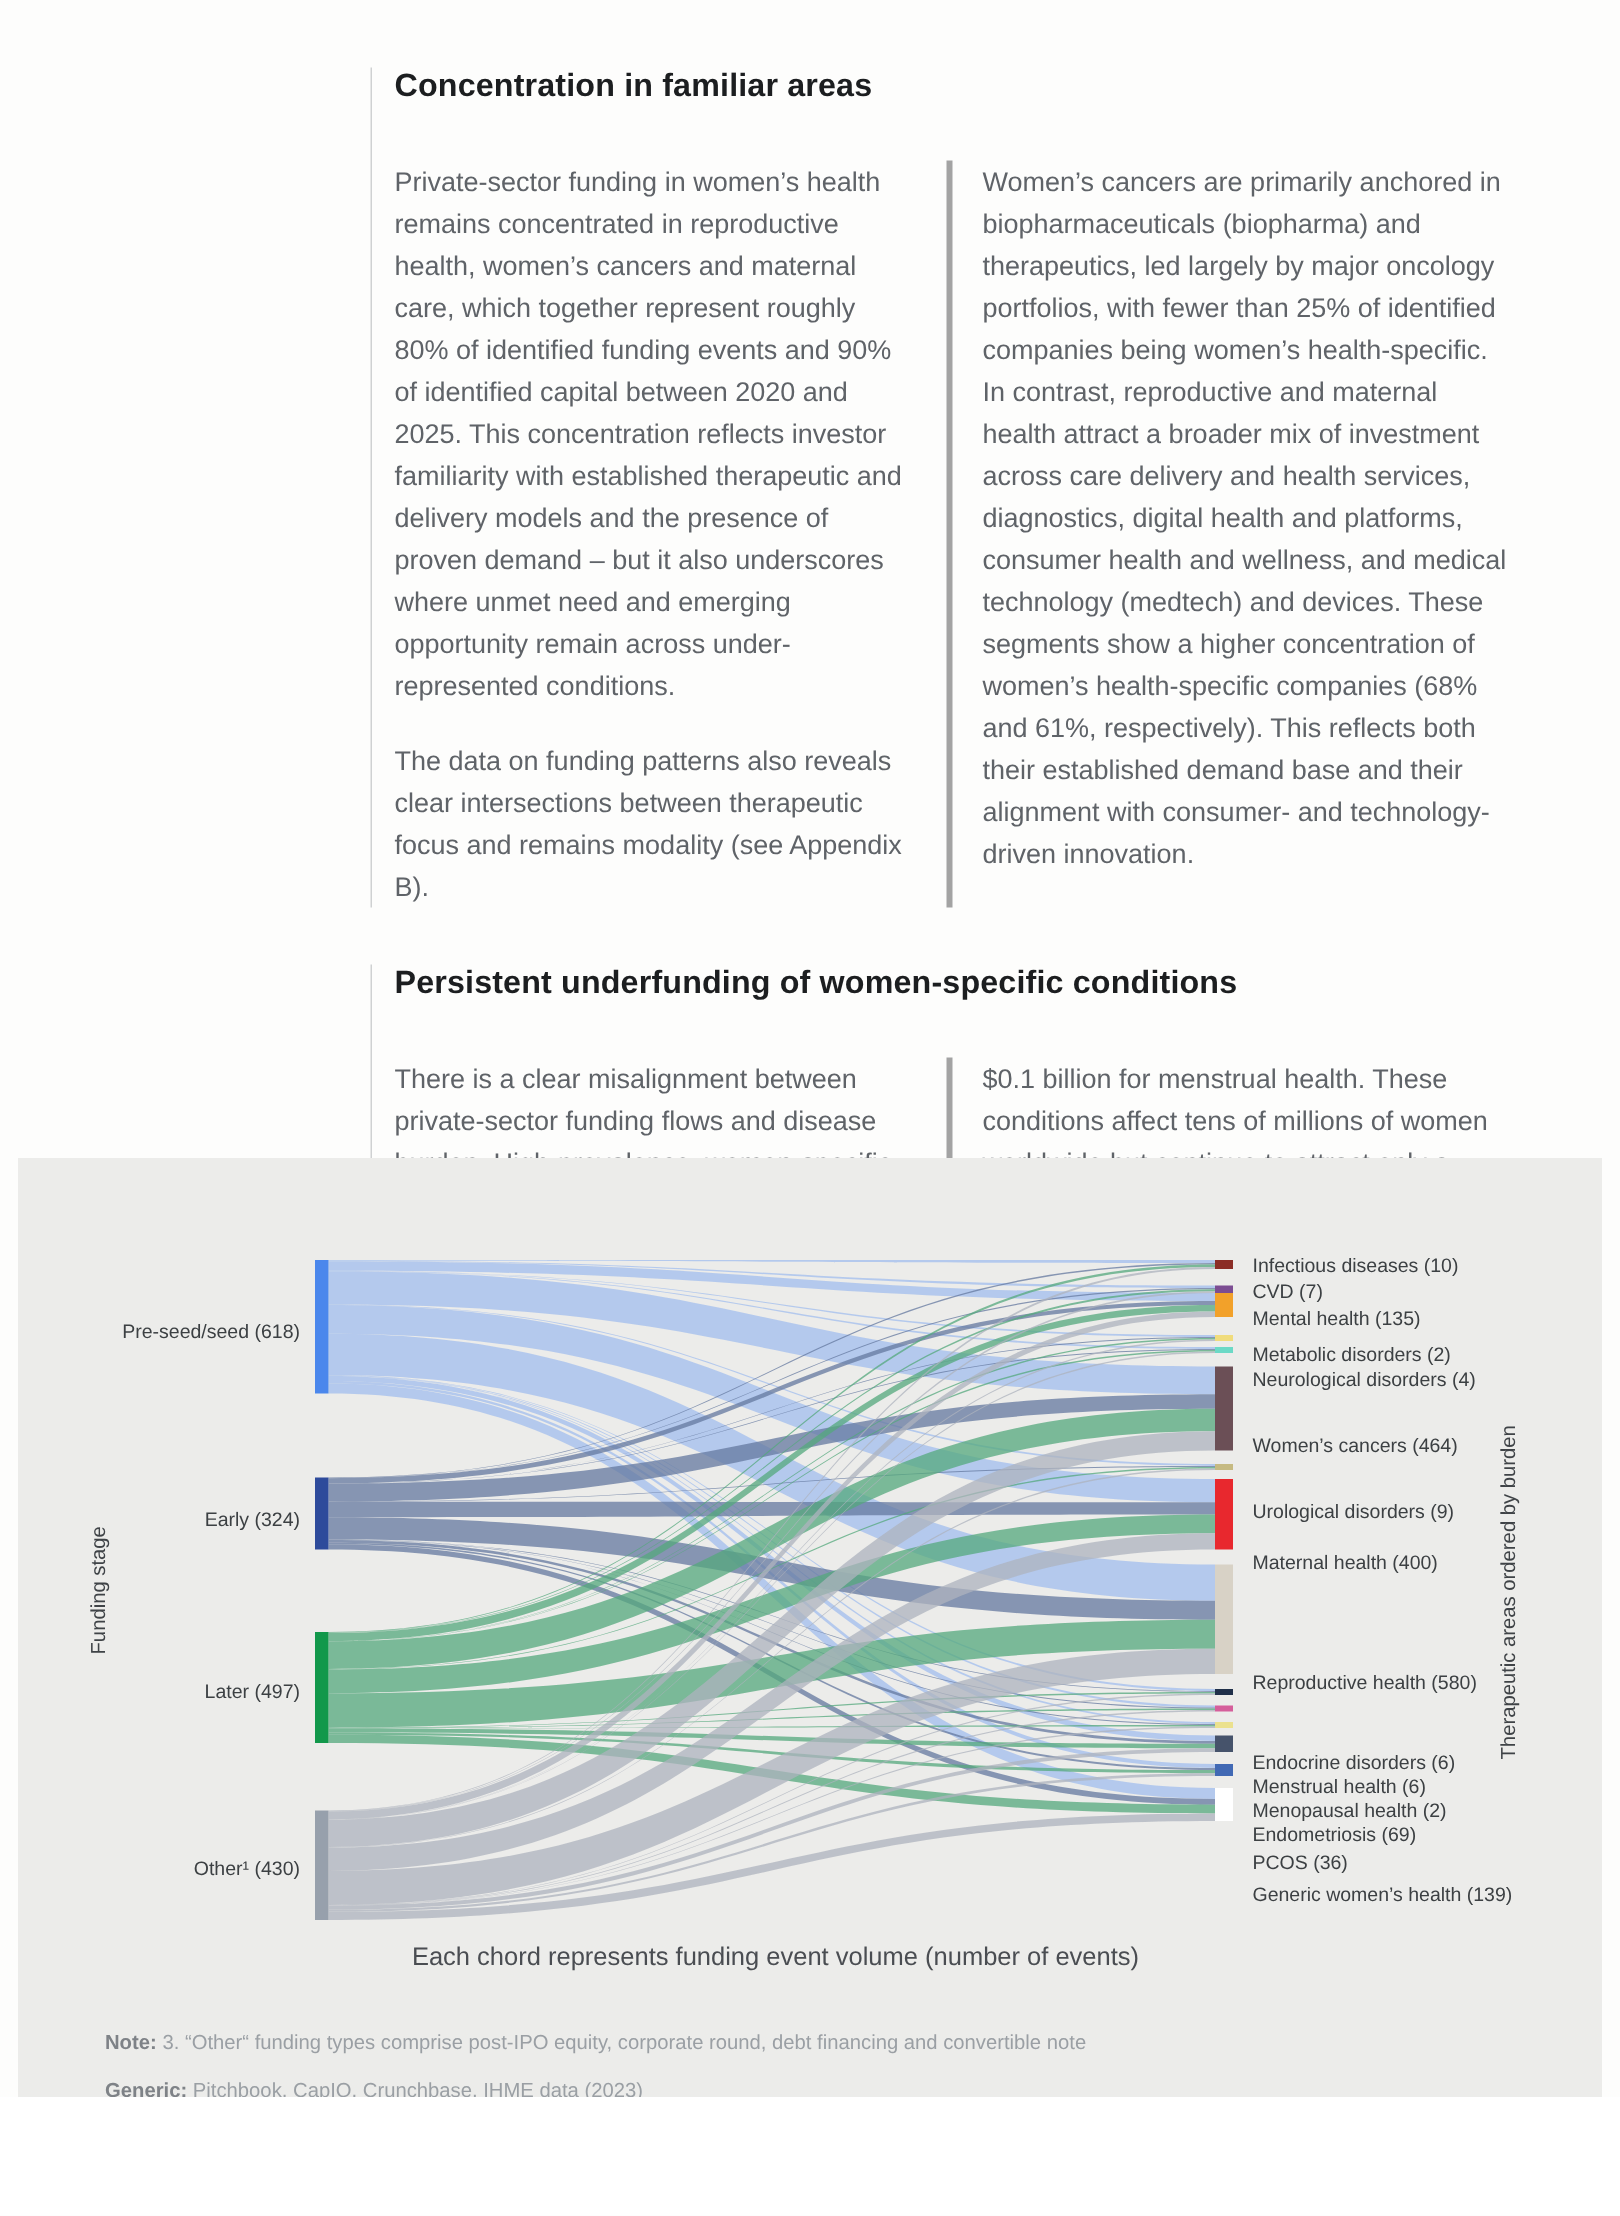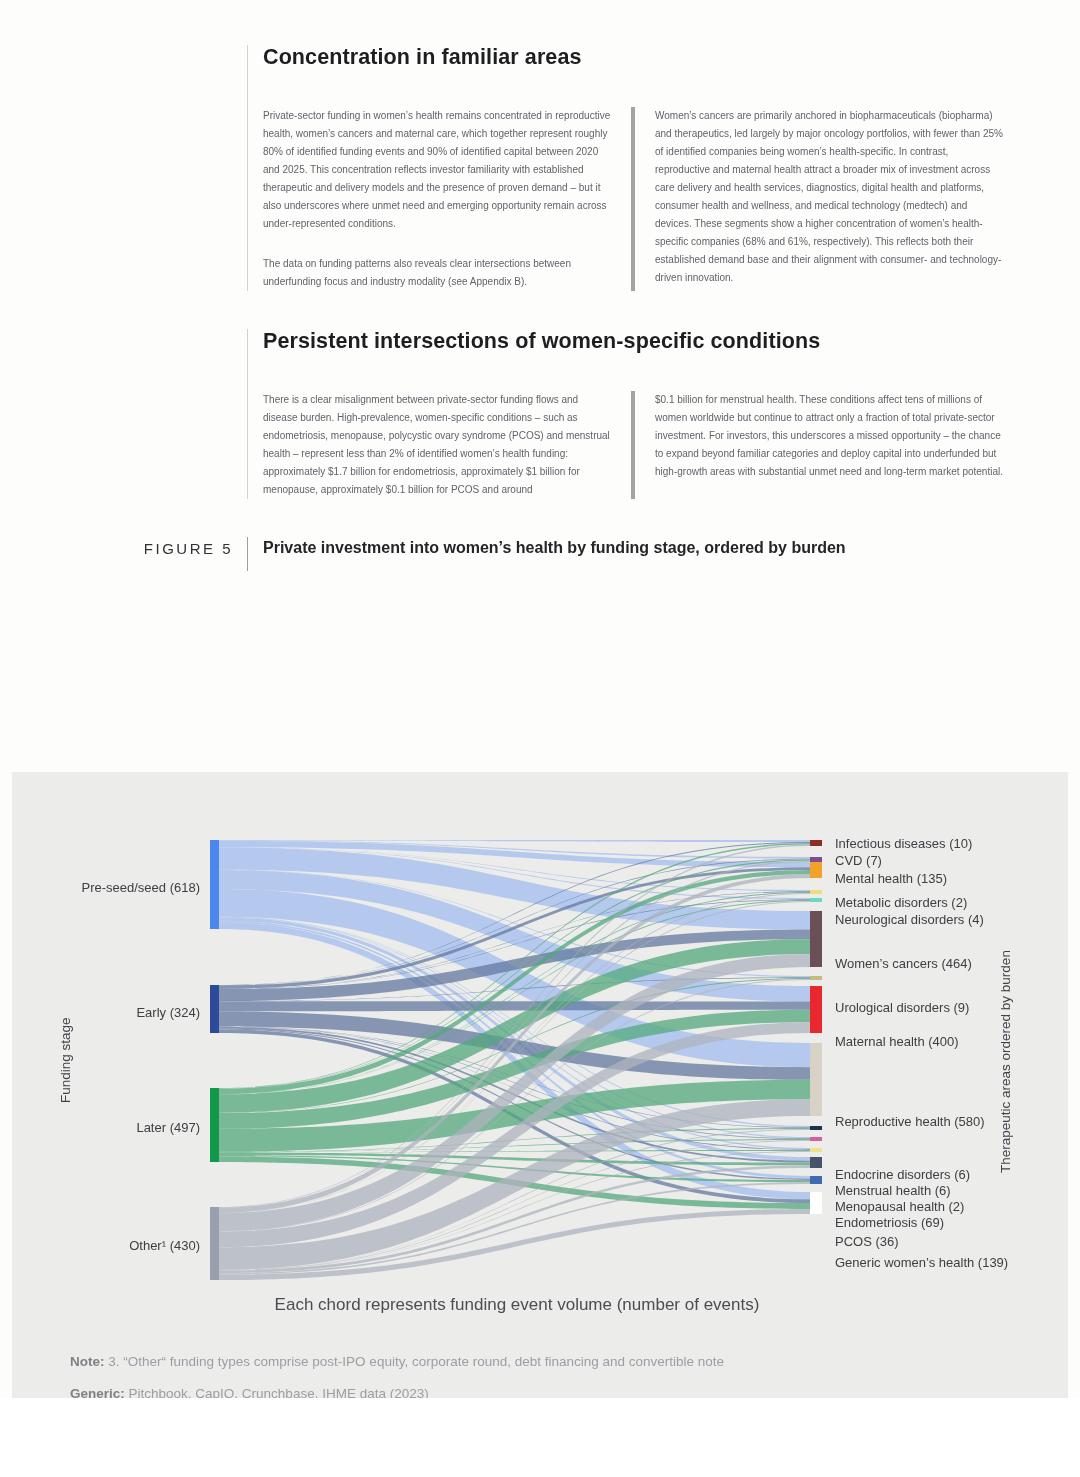--- a/index.html
+++ b/index.html
@@ -6,21 +6,21 @@
   body { background:#ffffff; font-family:"Liberation Sans", sans-serif; }
   .page { position:relative; width:1080px; height:1398px; background:#fdfdfc; overflow:hidden; }
 
   
   .content { padding-top:45px; }
   .text-section { margin-left:247px; width:758px; border-left:1px solid #cfd1d2; padding-left:15px; }
   .text-section h2 { font-size:21.5px; font-weight:bold; color:#1c1e20; letter-spacing:.1px; margin-bottom:37px; }
   .cols { display:flex; }
   .col-left { width:368px; padding-right:20px; }
   .col-right { flex:1; border-left:4px solid #a3a3a3; padding-left:20px; }
-  .cols p { font-size:10px; line-height:18px; color:#5f6368; margin-bottom:22px; }
+  .cols p { font-size:18px; line-height:28px; color:#5f6368; margin-bottom:22px; }
   .cols p:last-child { margin-bottom:0; }
   .section-gap { height:38px; }
 
   
   .figure-row { display:flex; margin-top:38px; align-items:flex-start; }
   .figure-label { width:247px; text-align:right; padding-right:14px; padding-top:3px;
                   font-size:15px; letter-spacing:2.5px; color:#303234; }
   .figure-title { border-left:1px solid #9a9da0; padding-left:15px; padding-top:2px; padding-bottom:14px;
                   font-size:16px; font-weight:bold; color:#232527; }
 
@@ -47,32 +47,32 @@
 <body>
 
 <div class="page">
   <div class="content">
 
     <section class="text-section">
       <h2>Concentration in familiar areas</h2>
       <div class="cols">
         <div class="col-left">
           <p>Private-sector funding in women’s health remains concentrated in reproductive health, women’s cancers and maternal care, which together represent roughly 80% of identified funding events and 90% of identified capital between 2020 and 2025. This concentration reflects investor familiarity with established therapeutic and delivery models and the presence of proven demand – but it also underscores where unmet need and emerging opportunity remain across under-represented conditions.</p>
-          <p>The data on funding patterns also reveals clear intersections between underfunding focus and industry modality (see Appendix B).</p>
+          <p>The data on funding patterns also reveals clear intersections between therapeutic focus and remains modality (see Appendix B).</p>
         </div>
         <div class="col-right">
           <p>Women’s cancers are primarily anchored in biopharmaceuticals (biopharma) and therapeutics, led largely by major oncology portfolios, with fewer than 25% of identified companies being women’s health-specific. In contrast, reproductive and maternal health attract a broader mix of investment across care delivery and health services, diagnostics, digital health and platforms, consumer health and wellness, and medical technology (medtech) and devices. These segments show a higher concentration of women’s health-specific companies (68% and 61%, respectively). This reflects both their established demand base and their alignment with consumer- and technology-driven innovation.</p>
         </div>
       </div>
     </section>
 
     <div class="section-gap"></div>
 
     <section class="text-section">
-      <h2>Persistent intersections of women-specific conditions</h2>
+      <h2>Persistent underfunding of women-specific conditions</h2>
       <div class="cols">
         <div class="col-left">
           <p>There is a clear misalignment between private-sector funding flows and disease burden. High-prevalence, women-specific conditions – such as endometriosis, menopause, polycystic ovary syndrome (PCOS) and menstrual health – represent less than 2% of identified women’s health funding: approximately $1.7 billion for endometriosis, approximately $1 billion for menopause, approximately $0.1 billion for PCOS and around</p>
         </div>
         <div class="col-right">
           <p>$0.1 billion for menstrual health. These conditions affect tens of millions of women worldwide but continue to attract only a fraction of total private-sector investment. For investors, this underscores a missed opportunity – the chance to expand beyond familiar categories and deploy capital into underfunded but high-growth areas with substantial unmet need and long-term market potential.</p>
         </div>
       </div>
     </section>
 

